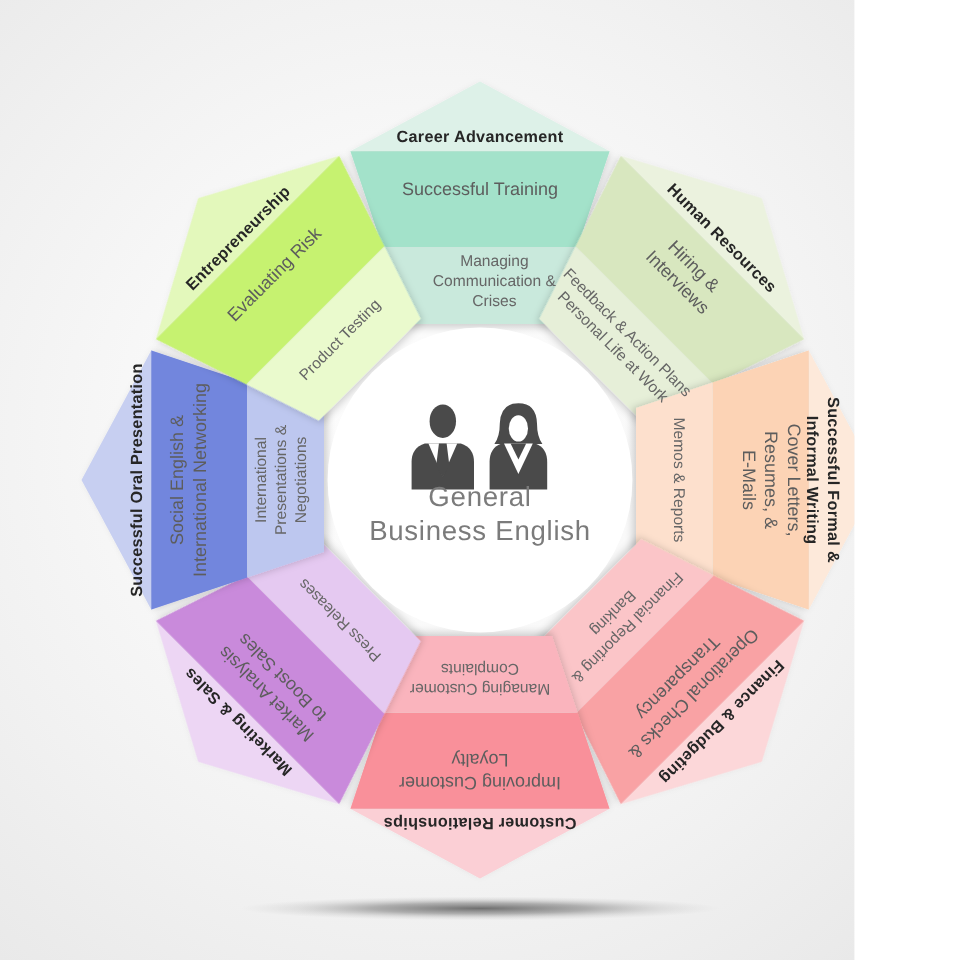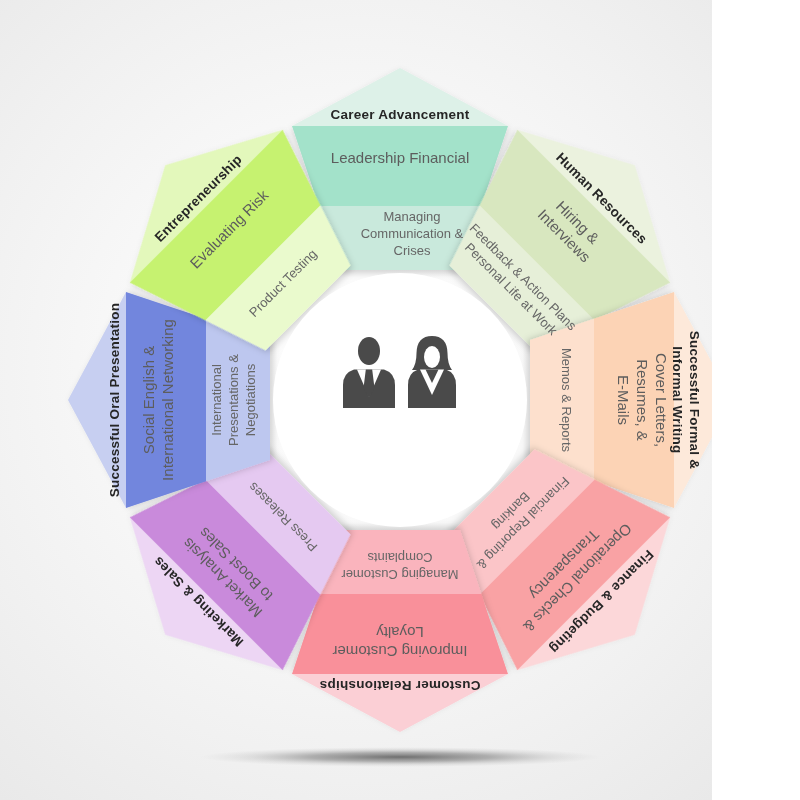--- a/index.html
+++ b/index.html
@@ -118,21 +118,21 @@
   <div class="seg-title" style="left:400px;top:115px;--rot:0deg">Career Advancement</div>
   <div class="seg-title" style="left:601px;top:199px;--rot:45deg">Human Resources</div>
   <div class="seg-title" style="left:685px;top:400px;--rot:90deg">Successful Formal &amp;
 Informal Writing</div>
   <div class="seg-title" style="left:601px;top:601px;--rot:135deg">Finance &amp; Budgeting</div>
   <div class="seg-title" style="left:400px;top:685px;--rot:180deg">Customer Relationships</div>
   <div class="seg-title" style="left:199px;top:601px;--rot:225deg">Marketing &amp; Sales</div>
   <div class="seg-title" style="left:115px;top:400px;--rot:270deg">Successful Oral Presentation</div>
   <div class="seg-title" style="left:199px;top:199px;--rot:315deg">Entrepreneurship</div>
 
-  <div class="seg-main" style="left:400px;top:158px;--rot:0deg">Leadership Financial</div>
+  <div class="seg-main" style="left:400px;top:158px;--rot:0deg">Successful Training</div>
   <div class="seg-main" style="left:571px;top:229px;--rot:45deg">Hiring &amp;
 Interviews</div>
   <div class="seg-main" style="left:642px;top:400px;--rot:90deg">Cover Letters,
 Resumes, &amp;
 E-Mails</div>
   <div class="seg-main" style="left:571px;top:571px;--rot:135deg">Operational Checks &amp;
 Transparency</div>
   <div class="seg-main" style="left:400px;top:642px;--rot:180deg">Improving Customer
 Loyalty</div>
   <div class="seg-main" style="left:229px;top:571px;--rot:225deg">Market Analysis
@@ -150,14 +150,18 @@
   <div class="seg-sub" style="left:517px;top:517px;--rot:135deg">Financial Reporting &amp;
 Banking</div>
   <div class="seg-sub" style="left:400px;top:566px;--rot:180deg">Managing Customer
 Complaints</div>
   <div class="seg-sub" style="left:283px;top:517px;--rot:225deg">Press Releases</div>
   <div class="seg-sub" style="left:234px;top:400px;--rot:270deg">International
 Presentations &amp;
 Negotiations</div>
   <div class="seg-sub" style="left:283px;top:283px;--rot:315deg">Product Testing</div>
 
+  <div class="center-text">
+    <div>General</div>
+    <div>Business English</div>
+  </div>
 
 </div>
 
 </body></html>

